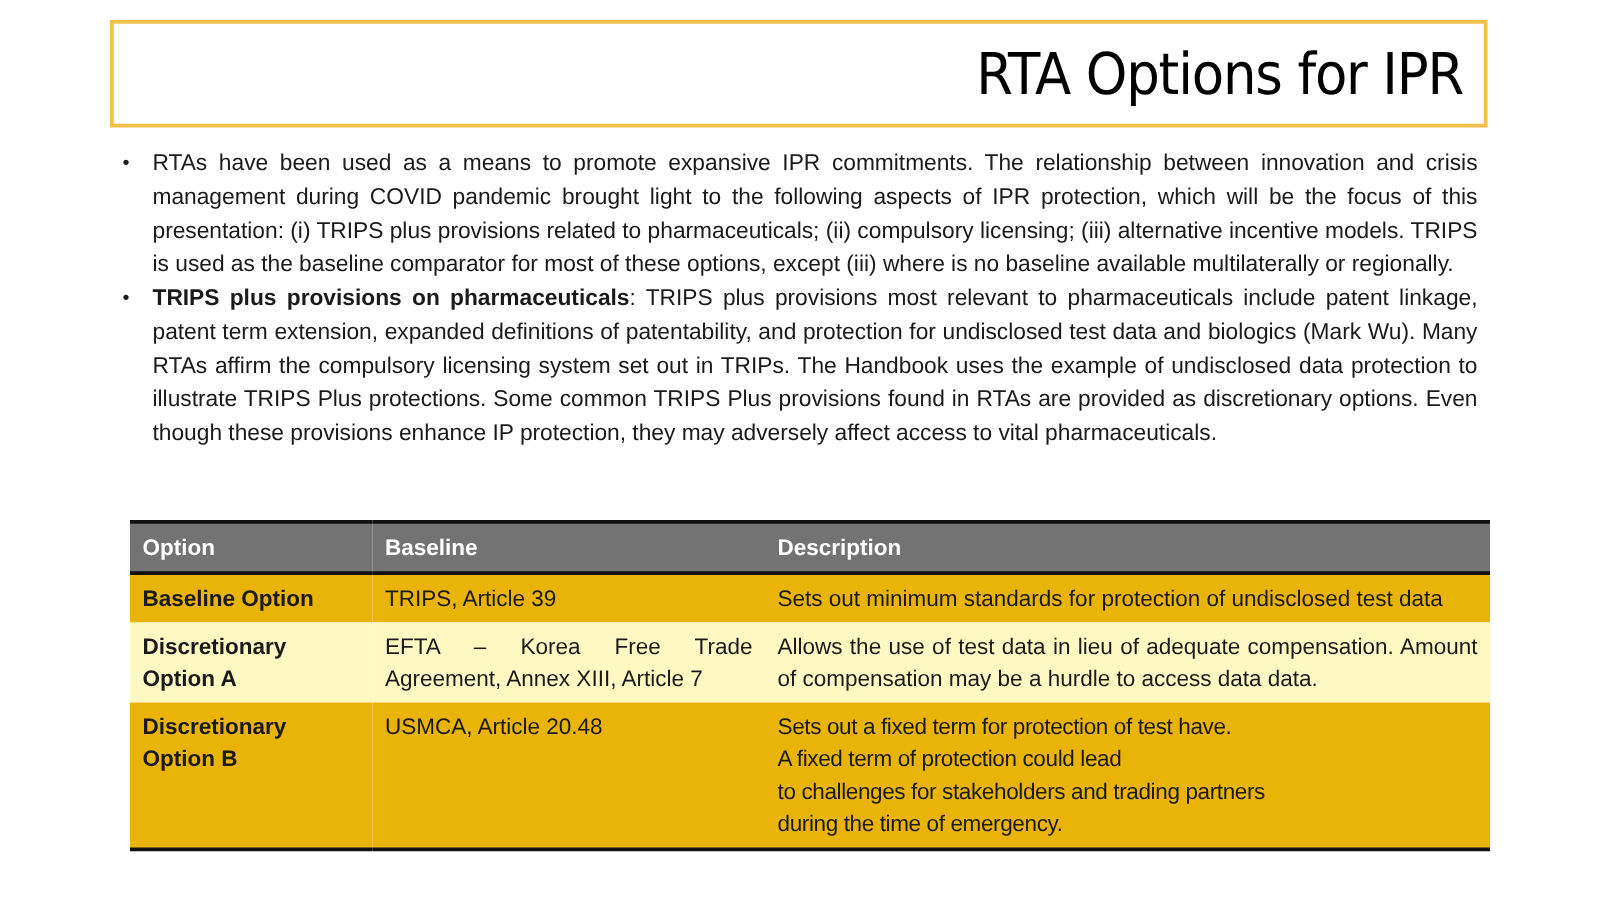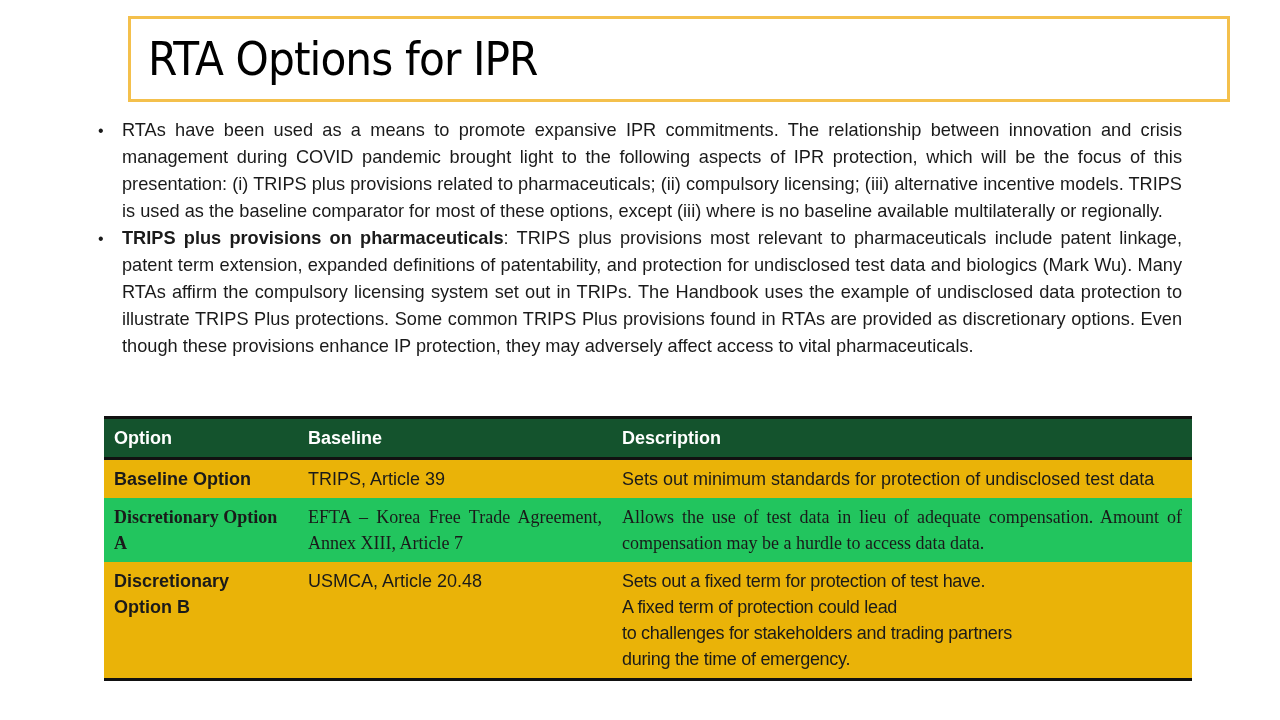--- a/index.html
+++ b/index.html
@@ -3,21 +3,21 @@
 <meta charset="utf-8">
 <style>
   html, body { margin: 0; padding: 0; }
   body {
     width: 1280px; height: 720px; background: #ffffff; position: relative; overflow: hidden;
     font-family: "Liberation Sans", "DejaVu Sans", sans-serif; color: #111111;
   }
   .title-box {
     position: absolute; left: 88px; top: 16px; width: 1102px; height: 86px;
     border: 3px solid #f4c04c; box-sizing: border-box;
-    display: flex; align-items: center; justify-content: flex-start; margin-left: 40px;
+    display: flex; align-items: center; justify-content: flex-end;
   }
   .title {
     font-family: "DejaVu Sans", sans-serif; font-size: 46px; font-weight: 400;
     letter-spacing: -1px; color: #000; margin: 0; transform: scaleX(0.92);
   }
   .bullets {
     position: absolute; left: 96px; top: 117px; width: 1086px;
     margin: 0; padding: 0; list-style: none;
   }
   .bullets li {
@@ -26,29 +26,29 @@
   }
   .bullets li .dot {
     position: absolute; left: 2px; top: 0; font-size: 16px;
   }
   .bullets li b { font-weight: 700; }
   table.options {
     position: absolute; left: 104px; top: 416px; width: 1088px;
     border-collapse: collapse; font-size: 18px; color: #1a1a1a;
   }
   table.options th {
-    background: #14532d; color: #ffffff; text-align: left; font-weight: 700;
+    background: #737373; color: #ffffff; text-align: left; font-weight: 700;
     height: 38px; padding: 0 10px; border-top: 3px solid #111; border-bottom: 3px solid #111;
     font-size: 18px;
   }
   table.options td {
     vertical-align: top; padding: 6px 10px 6px 10px; line-height: 26px;
   }
   table.options tr.shaded td { background: #eab308; }
-  table.options tr.plain td { background: #22c55e; font-family: Liberation Serif, serif; }
+  table.options tr.plain td { background: #fef9c3; }
   table.options tr.last td { border-bottom: 3px solid #111; }
   td.opt { width: 174px; font-weight: 700; }
   td.agr { width: 294px; text-align: justify; }
   td.desc { text-align: justify; }
   td.desc.narrow { font-family: "Liberation Sans Narrow", "Liberation Sans", sans-serif; letter-spacing: -0.3px; text-align: left; }
   .line { display: block; }
 </style>
 </head>
 <body>
 

